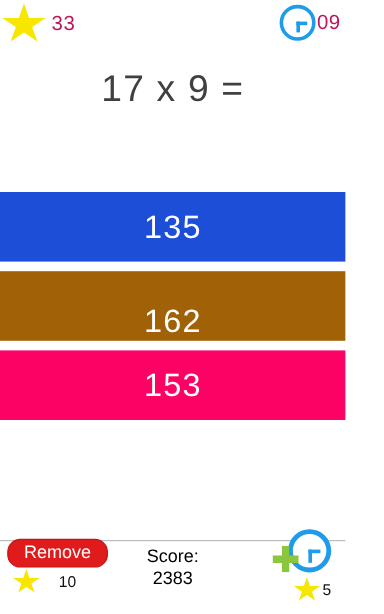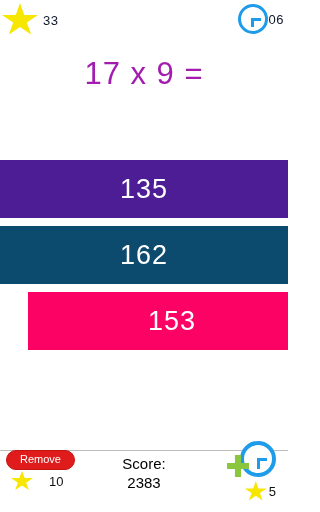--- a/index.html
+++ b/index.html
@@ -30,22 +30,22 @@
     gap: 5px;
   }
   .hud-right {
     position: absolute;
     right: 4px; top: 4px;
     display: flex;
     align-items: center;
     gap: 1px;
   }
   .hud-count {
-    color: #0f172a;
-    font-size: 13px;
+    color: #be185d;
+    font-size: 17px;
     letter-spacing: 0.5px;
   }
 
   
   .star {
     display: inline-block;
     background: #f7e600;
     clip-path: polygon(50% 0%, 61.8% 35.2%, 100% 35.2%, 69% 57.3%,
                        80.9% 92.7%, 50% 70.8%, 19.1% 92.7%, 31% 57.3%,
                        0% 35.2%, 38.2% 35.2%);
@@ -85,21 +85,21 @@
     margin-top: -1.5px;
     margin-left: -1px;
   }
 
   
   #question {
     position: absolute;
     left: 0; top: 56px;
     width: 288px;
     text-align: center;
-    color: #a21caf;
+    color: #404040;
     font-size: 31px;
     letter-spacing: 1px;
     white-space: nowrap;
   }
 
   
   #answers {
     position: absolute;
     left: 0; top: 160px;
     width: 288px;
@@ -137,21 +137,21 @@
   
   #remove-group {
     position: absolute;
     left: 6px; top: 2px;
     width: 100px;
   }
   #remove-button {
     display: inline-block;
     background: #e01b1b;
     color: #ffffff;
-    font-size: 11px;
+    font-size: 15px;
     padding: 2px 13px 3px 13px;
     border-radius: 11px;
     border: 1px solid #c41414;
     cursor: pointer;
     user-select: none;
     line-height: 1.15;
   }
   #remove-cost {
     display: flex;
     align-items: center;
@@ -219,34 +219,34 @@
 </head>
 <body>
 
 <div id="top-hud">
   <div class="hud-left">
     <span class="star star-lg"></span>
     <span class="hud-count">33</span>
   </div>
   <div class="hud-right">
     <span class="clock clock-lg"></span>
-    <span class="hud-count">06</span>
+    <span class="hud-count">09</span>
   </div>
 </div>
 
 <div id="question">17 x 9 =</div>
 
 <div id="answers">
-  <div class="answer" style="background: #4c1d95;">
+  <div class="answer" style="background: #1d4ed8;">
     <span>135</span>
   </div>
-  <div class="answer" style="background: #0c4a6e;">
+  <div class="answer" style="background: #a16207; align-items: flex-end;">
     <span>162</span>
   </div>
-  <div class="answer" style="background: rgb(252, 2, 101); margin-left: 28px;">
+  <div class="answer" style="background: rgb(252, 2, 101);">
     <span>153</span>
   </div>
 </div>
 
 <div id="bottom-bar">
   <div id="bottom-inner">
 
     <div id="remove-group">
       <span id="remove-button">Remove</span>
       <div id="remove-cost">

